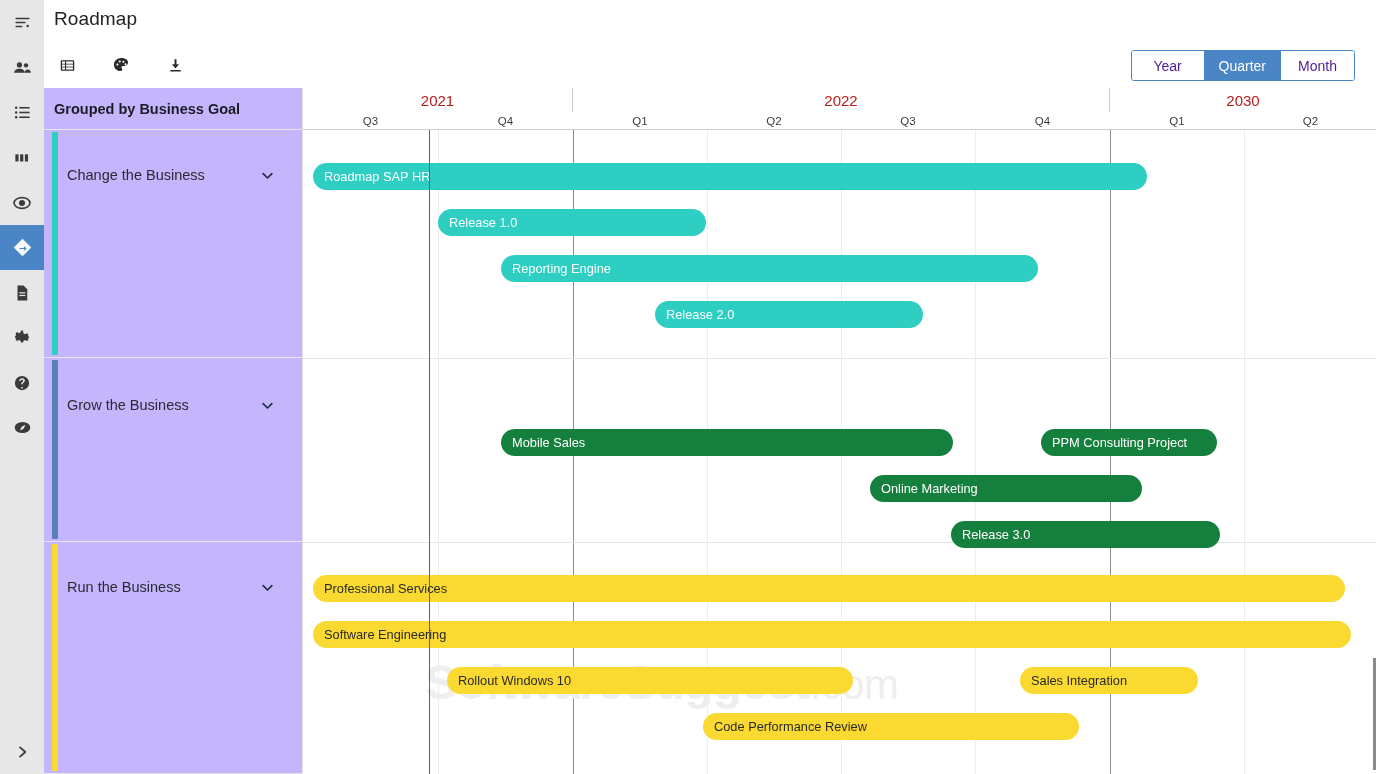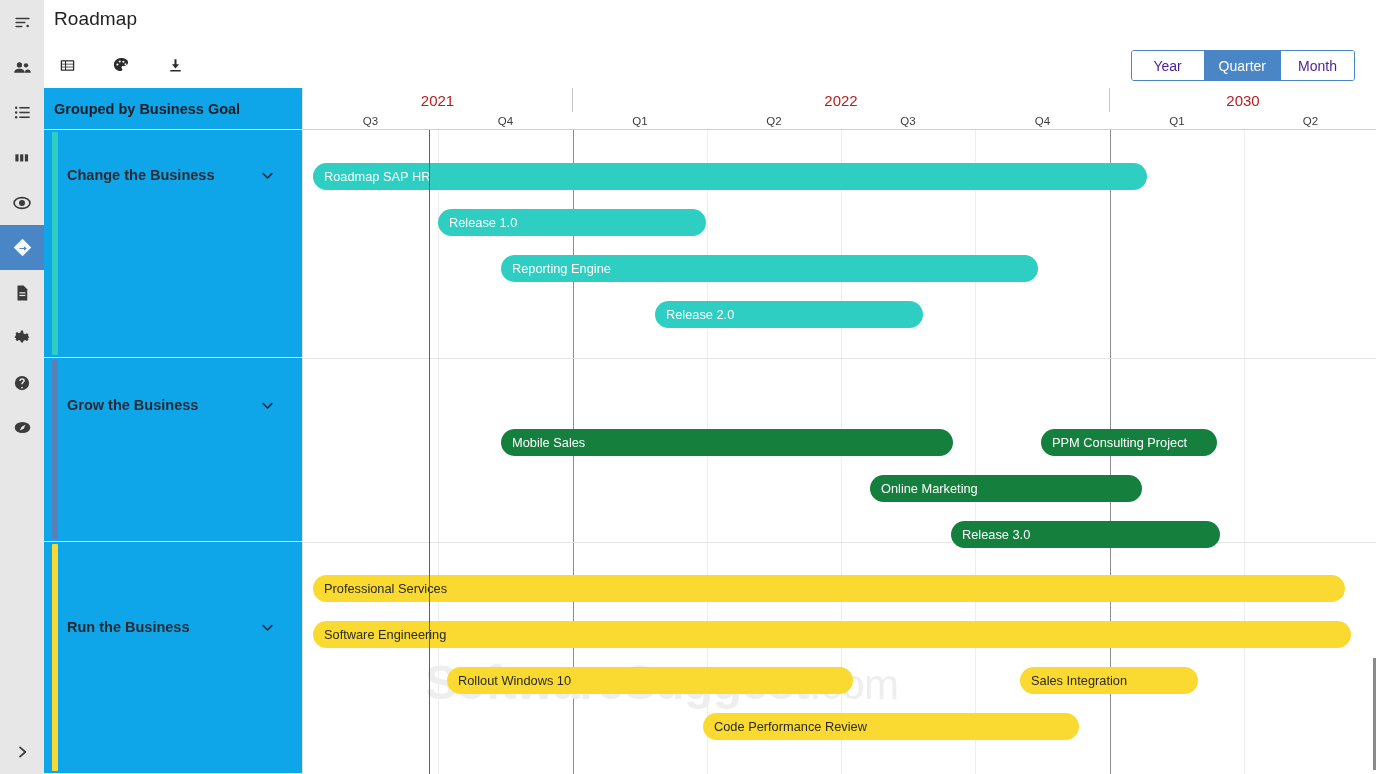--- a/index.html
+++ b/index.html
@@ -83,21 +83,21 @@
     cursor: pointer;
     font-family: "Liberation Sans", sans-serif;
   }
   .view-btn:last-child { border-right: none; }
   .view-btn.active { background: #4a86c5; color: #ffffff; }
 
   
   #left-panel {
     position: absolute; left: 44px; top: 88px;
     width: 292px; height: 686px;
-    background: #0ea5e9;
+    background: #c4b5fd;
     border-right: 1px solid #e0e0e0;
   }
   #grouped-header {
     height: 42px;
     display: flex; align-items: center;
     padding-left: 10px;
     font-size: 14.5px; font-weight: bold; color: #1b1b24;
     border-bottom: 1px solid #e6e6e6;
   }
   .group-row {
@@ -109,21 +109,21 @@
     position: absolute; left: 8px; top: 2px; bottom: 2px;
     width: 6px; border-radius: 1px;
   }
   .group-label-wrap {
     position: absolute; left: 23px;
     width: 224px;
     display: flex; align-items: center; justify-content: space-between;
     padding-right: 16px;
   }
   .group-label {
-    font-size: 14.5px; color: #2a2a33; font-weight: bold;
+    font-size: 14.5px; color: #2a2a33;
   }
   .group-chevron {
     color: #1e2b3a; display: flex; align-items: center; cursor: pointer;
   }
 
   
   #timeline-header {
     position: absolute; left: 302px; top: 88px;
     width: 1074px; height: 42px;
     background: #ffffff;
@@ -345,21 +345,21 @@
             <span class="group-label">Grow the Business</span>
             <span class="group-chevron">
               <svg width="15" height="15" viewBox="0 0 24 24" fill="none" stroke="currentColor" stroke-width="2.6" stroke-linecap="round" stroke-linejoin="round">
                 <polyline points="5,9 12,16 19,9"></polyline>
               </svg>
             </span>
           </div>
         </div>
         <div class="group-row" style="height: 232px;">
           <div class="group-color" style="background: rgb(250, 218, 48);"></div>
-          <div class="group-label-wrap" style="top: 37px; margin-top: 40px;">
+          <div class="group-label-wrap" style="top: 37px;">
             <span class="group-label">Run the Business</span>
             <span class="group-chevron">
               <svg width="15" height="15" viewBox="0 0 24 24" fill="none" stroke="currentColor" stroke-width="2.6" stroke-linecap="round" stroke-linejoin="round">
                 <polyline points="5,9 12,16 19,9"></polyline>
               </svg>
             </span>
           </div>
         </div>
       </div>
   </div>

